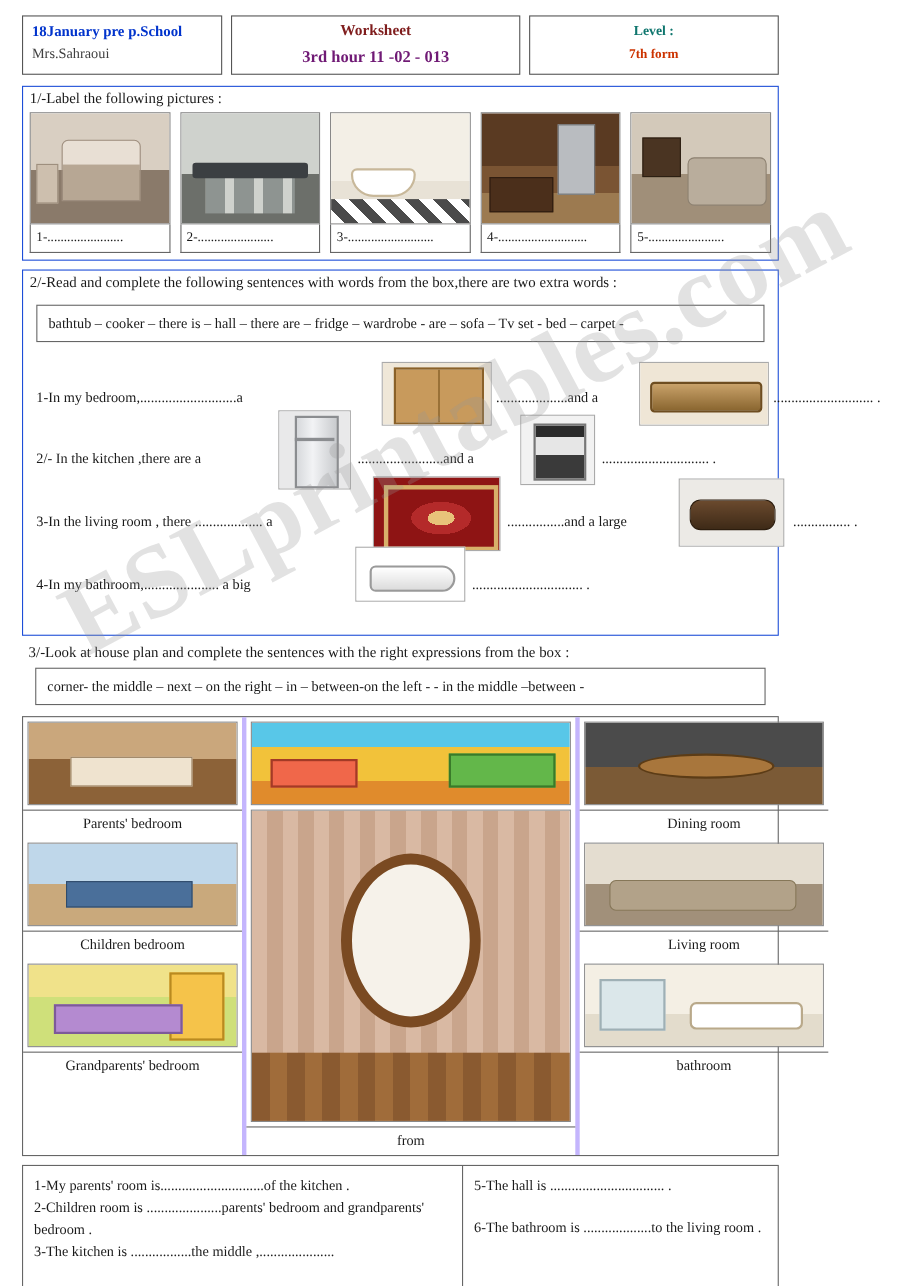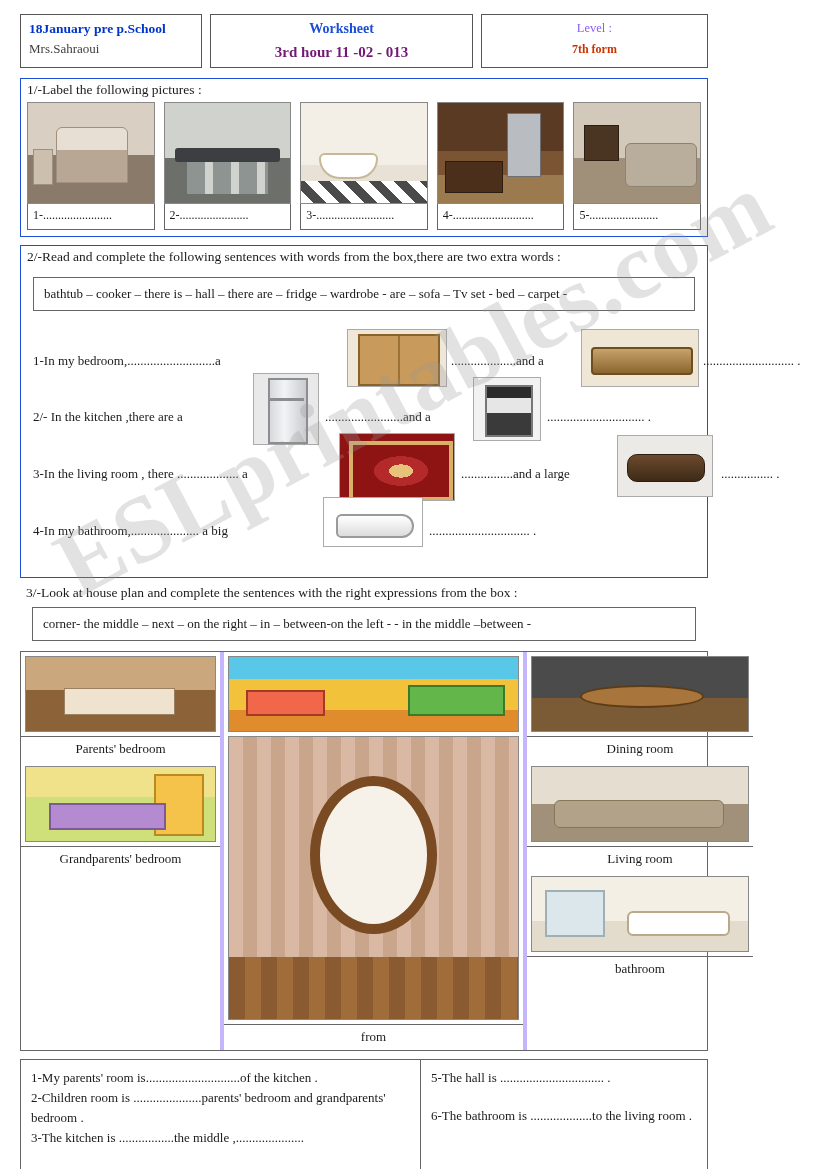--- a/index.html
+++ b/index.html
@@ -14,23 +14,23 @@
   .page{position:relative;width:728px;height:1169px;box-sizing:border-box;padding:14px 20px;}
 
   
   .header{display:flex;gap:8px;align-items:stretch;}
   .hcell{border:1px solid #555;box-sizing:border-box;padding:6px 8px;}
   .hcell.a{width:205px;}
   .hcell.b{width:296px;text-align:center;}
   .hcell.c{width:256px;text-align:center;}
   .h-date{color:#0033cc;font-size:13.5px;font-weight:bold;}
   .h-name{color:#404040;font-size:13px;margin-top:4px;}
-  .h-ws{color:#1d4ed8;font-size:14px;font-weight:bold;}
+  .h-ws{color:#7f1d1d;font-size:14px;font-weight:bold;}
   .h-hour{color:#701a75;font-size:15px;font-weight:bold;margin-top:7px;}
-  .h-lvl{color:#8b5cf6;font-size:12.5px;font-weight:normal;}
+  .h-lvl{color:#0f766e;font-size:12.5px;font-weight:bold;}
   .h-form{color:#cc3300;font-size:12px;font-weight:bold;margin-top:6px;}
 
   
   .ex-box{border:1px solid #1d4ed8;box-sizing:border-box;margin-top:8px;position:relative;}
   .ex-title{font-size:13.5px;padding:3px 6px 4px 6px;}
 
   
   .pics-row{display:flex;gap:9px;padding:0 6px 6px 6px;}
   .pic-cell{width:134px;}
   .pic{height:102px;border:1px solid #888;box-sizing:border-box;overflow:hidden;position:relative;}
@@ -253,20 +253,26 @@
 
       <div class="gcol">
         <div>
           <div class="cellimg">
               <div class="im im-pbed"></div>
             </div>
           <div class="cellcap">Parents' bedroom</div>
         </div>
         <div>
           <div class="cellimg">
+              <div class="im im-cbed"></div>
+            </div>
+          <div class="cellcap">Children bedroom</div>
+        </div>
+        <div>
+          <div class="cellimg">
               <div class="im im-gbed"></div>
             </div>
           <div class="cellcap">Grandparents' bedroom</div>
         </div>
       </div>
 
       <div class="gcol">
         <div>
           <div class="cellimg">
               <div class="im im-pkit"></div>

